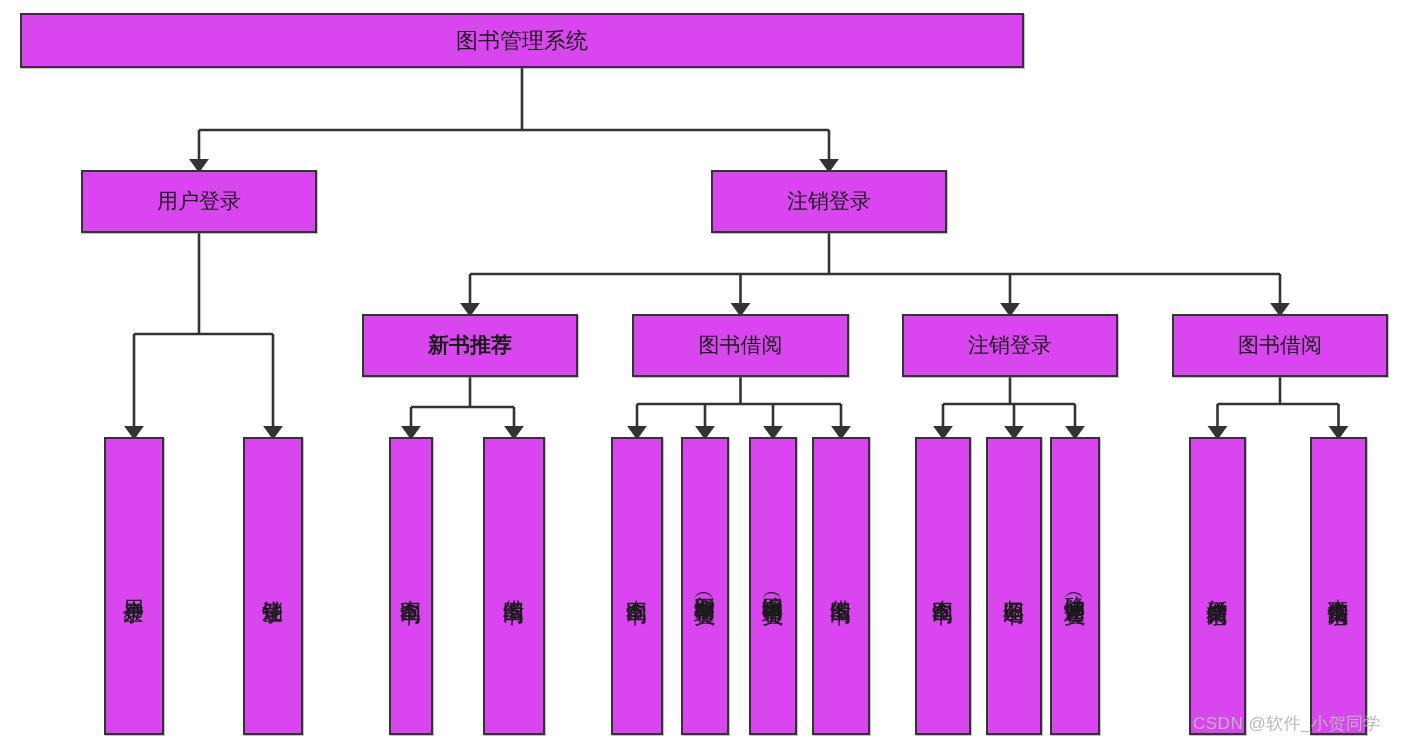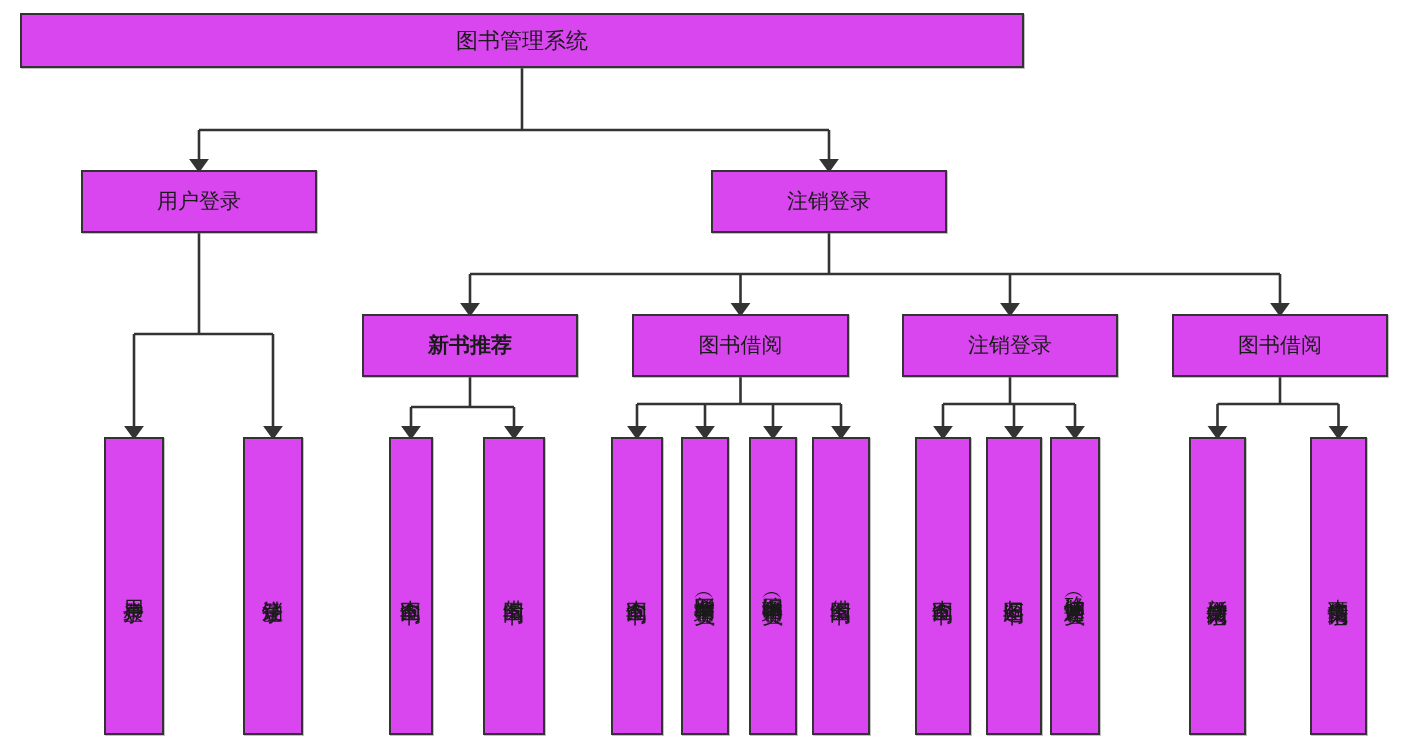--- a/index.html
+++ b/index.html
@@ -168,14 +168,15 @@
         <div class="node-label">确认归还（管理员）</div>
       </div>
       <div class="node-box vertical" style="left: 1189px; top: 437px; width: 57px; height: 298px;">
         <div class="node-label">新增借阅记录</div>
       </div>
       <div class="node-box vertical" style="left: 1310px; top: 437px; width: 57px; height: 298px;">
         <div class="node-label">查询借阅记录</div>
       </div>
     </div>
 
+  <div class="watermark" style="left:1193px; top:712px;">CSDN @软件_小贺同学</div>
 
 </div>
 
 </body></html>

